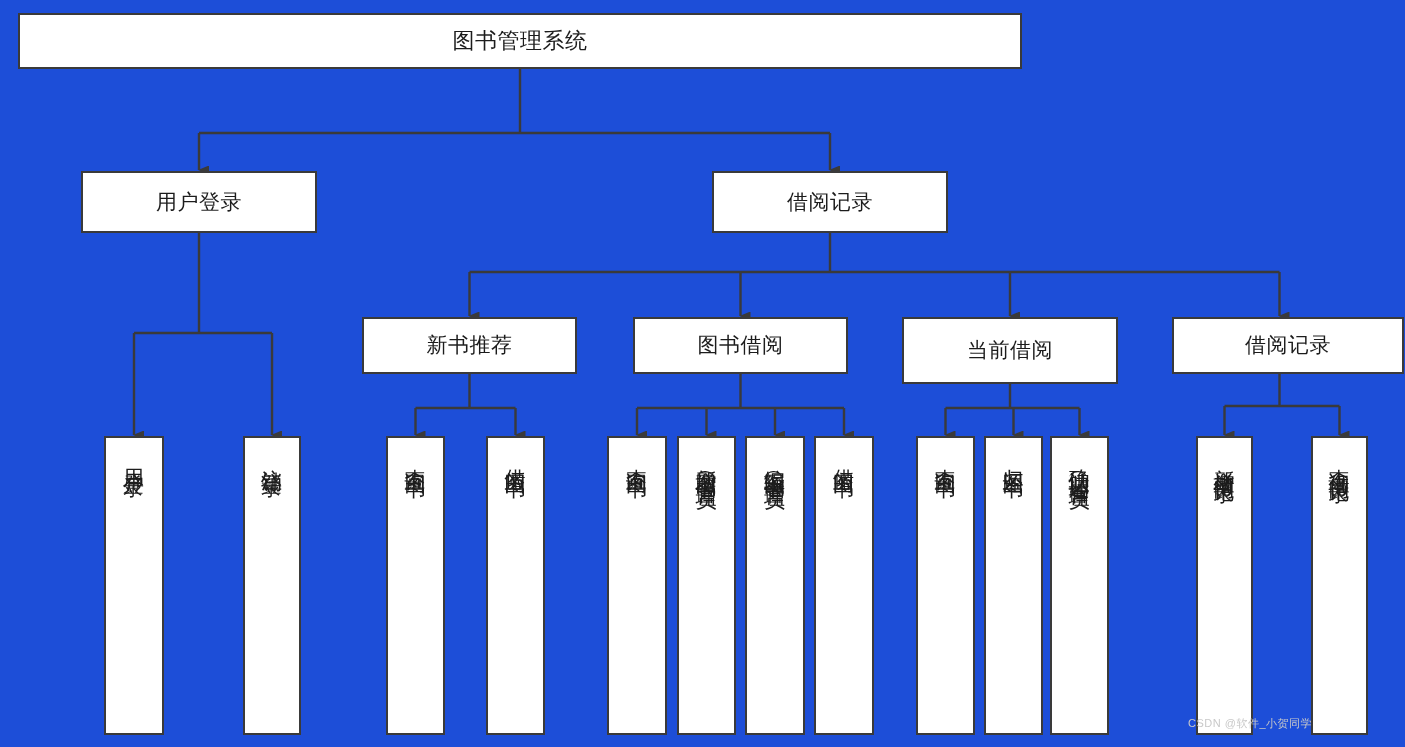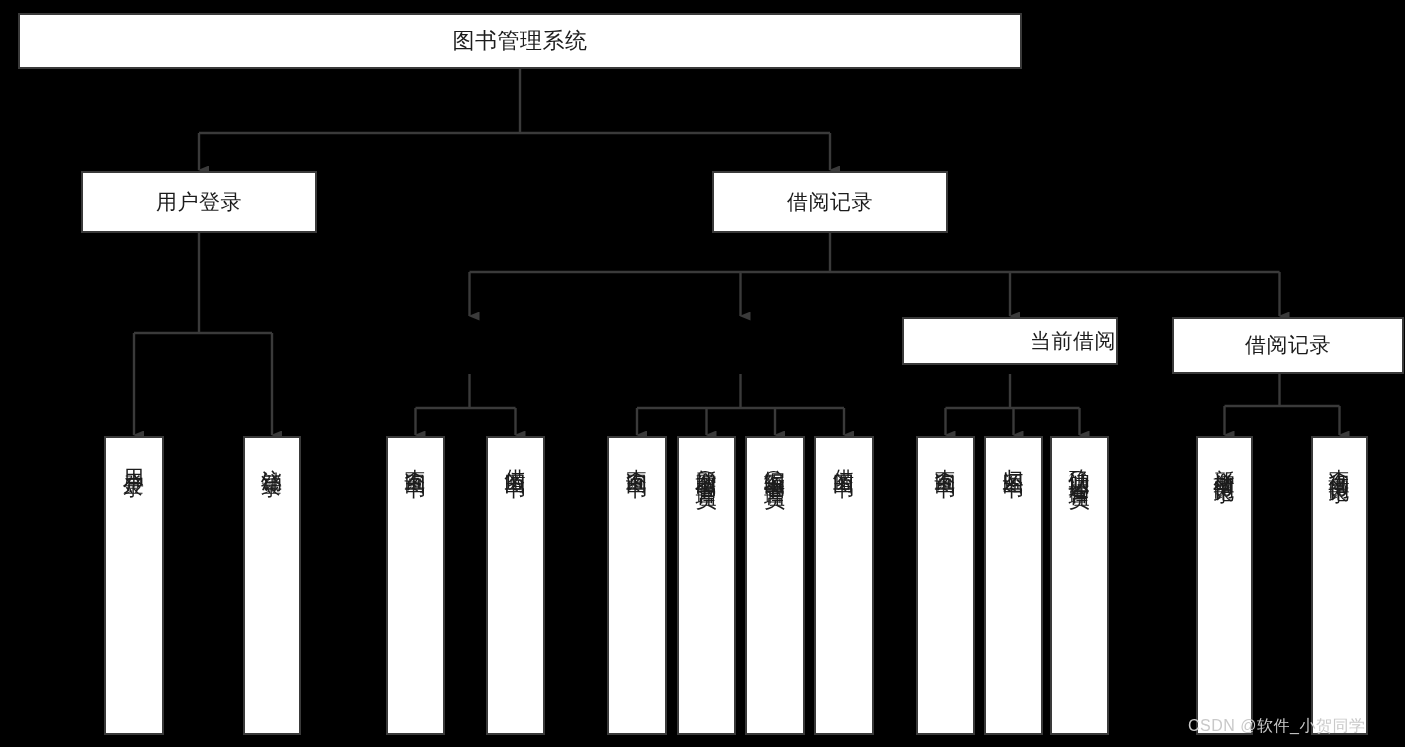--- a/index.html
+++ b/index.html
@@ -10,21 +10,21 @@
   body {
     width: 1405px;
     height: 747px;
     font-family: "Liberation Sans", sans-serif;
     overflow: hidden;
   }
   #diagram-root {
     position: relative;
     width: 1405px;
     height: 747px;
-    background: #000000;
+    background: #1d4ed8;
   }
   svg.connectors {
     position: absolute;
     left: 0;
     top: 0;
     width: 1405px;
     height: 747px;
     pointer-events: none;
   }
   .node {
@@ -63,21 +63,21 @@
   .node.vertical.tall .label {
     padding-top: 0px;
   }
   #node-root .label {
     font-size: 22px;
   }
   .watermark {
     position: absolute;
     left: 1188px;
     top: 716px;
-    font-size: 16px;
+    font-size: 11px;
     color: #c9c9c9;
     white-space: nowrap;
     letter-spacing: 0.5px;
     user-select: none;
   }
 </style>
 </head>
 <body>
 
 <div id="diagram-root">
@@ -129,21 +129,27 @@
     <span class="label">图书管理系统</span>
   </div>
 
   <div class="node horizontal" id="node-l1a" style="left: 81px; top: 171px; width: 236px; height: 62px;">
     <span class="label">用户登录</span>
   </div>
   <div class="node horizontal" id="node-l1b" style="left: 712px; top: 171px; width: 236px; height: 62px;">
     <span class="label">借阅记录</span>
   </div>
 
-  <div class="node horizontal" id="node-l2c" style="left: 902px; top: 317px; width: 216px; height: 48px; justify-content: flex-end;">
+  <div class="node horizontal" id="node-l2a" style="left: 362px; top: 317px; width: 215px; height: 57px;">
+    <span class="label">新书推荐</span>
+  </div>
+  <div class="node horizontal" id="node-l2b" style="left: 633px; top: 317px; width: 215px; height: 57px;">
+    <span class="label">图书借阅</span>
+  </div>
+  <div class="node horizontal" id="node-l2c" style="left: 902px; top: 317px; width: 216px; height: 67px;">
     <span class="label">当前借阅</span>
   </div>
   <div class="node horizontal" id="node-l2d" style="left: 1172px; top: 317px; width: 232px; height: 57px;">
     <span class="label">借阅记录</span>
   </div>
 
   <div class="node vertical" id="node-leaf1" style="left: 104px; top: 436px; width: 60px; height: 299px;">
     <span class="label">用户登录</span>
   </div>
   <div class="node vertical" id="node-leaf2" style="left: 243px; top: 436px; width: 58px; height: 299px;">

